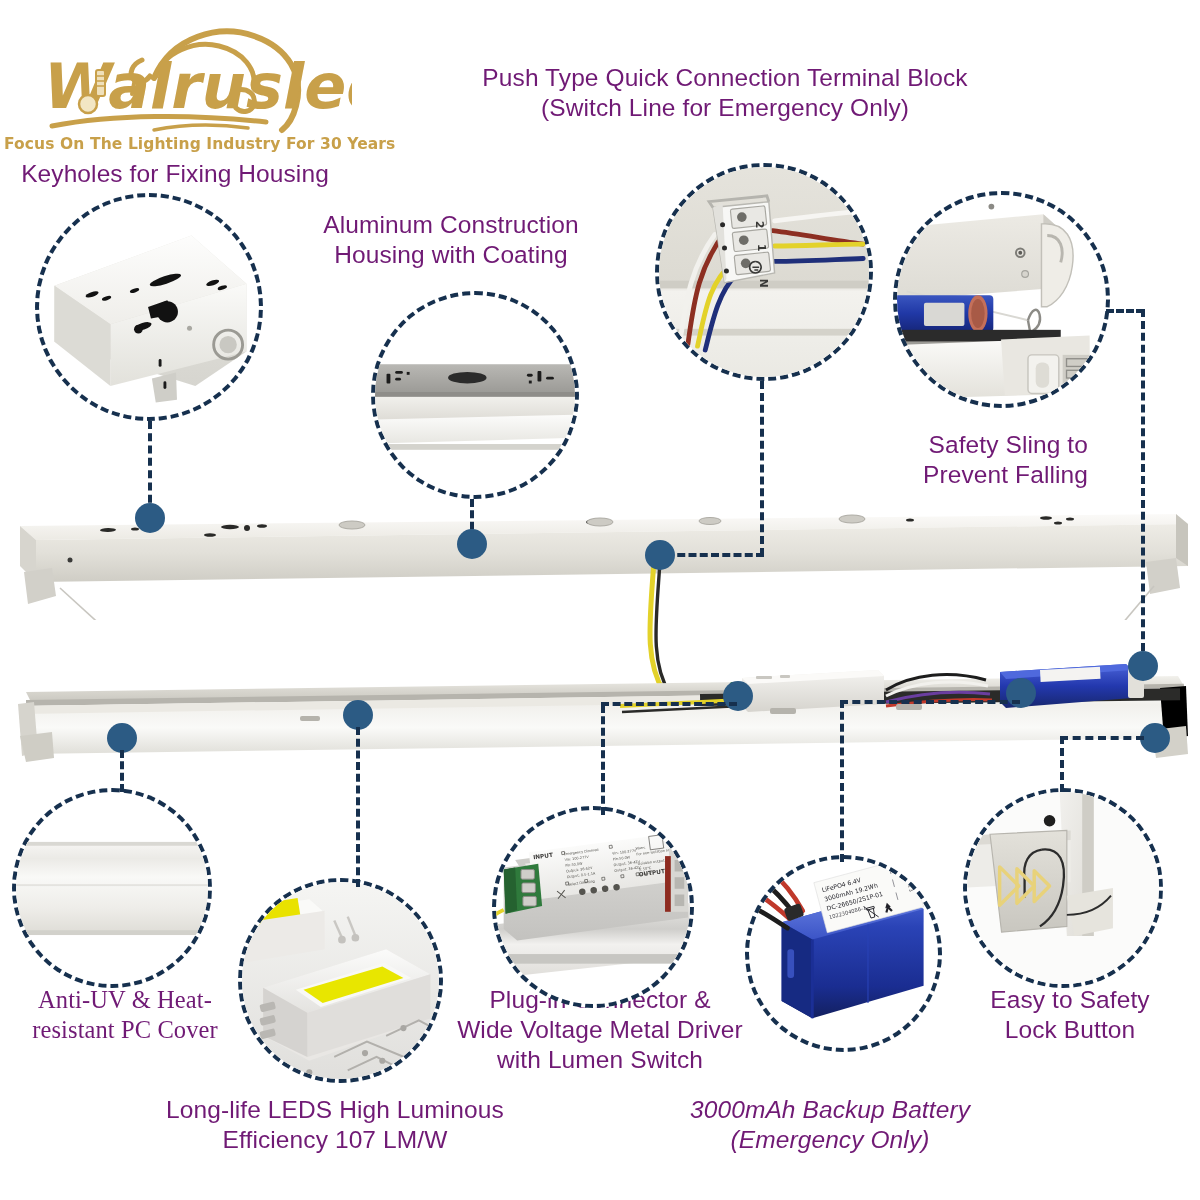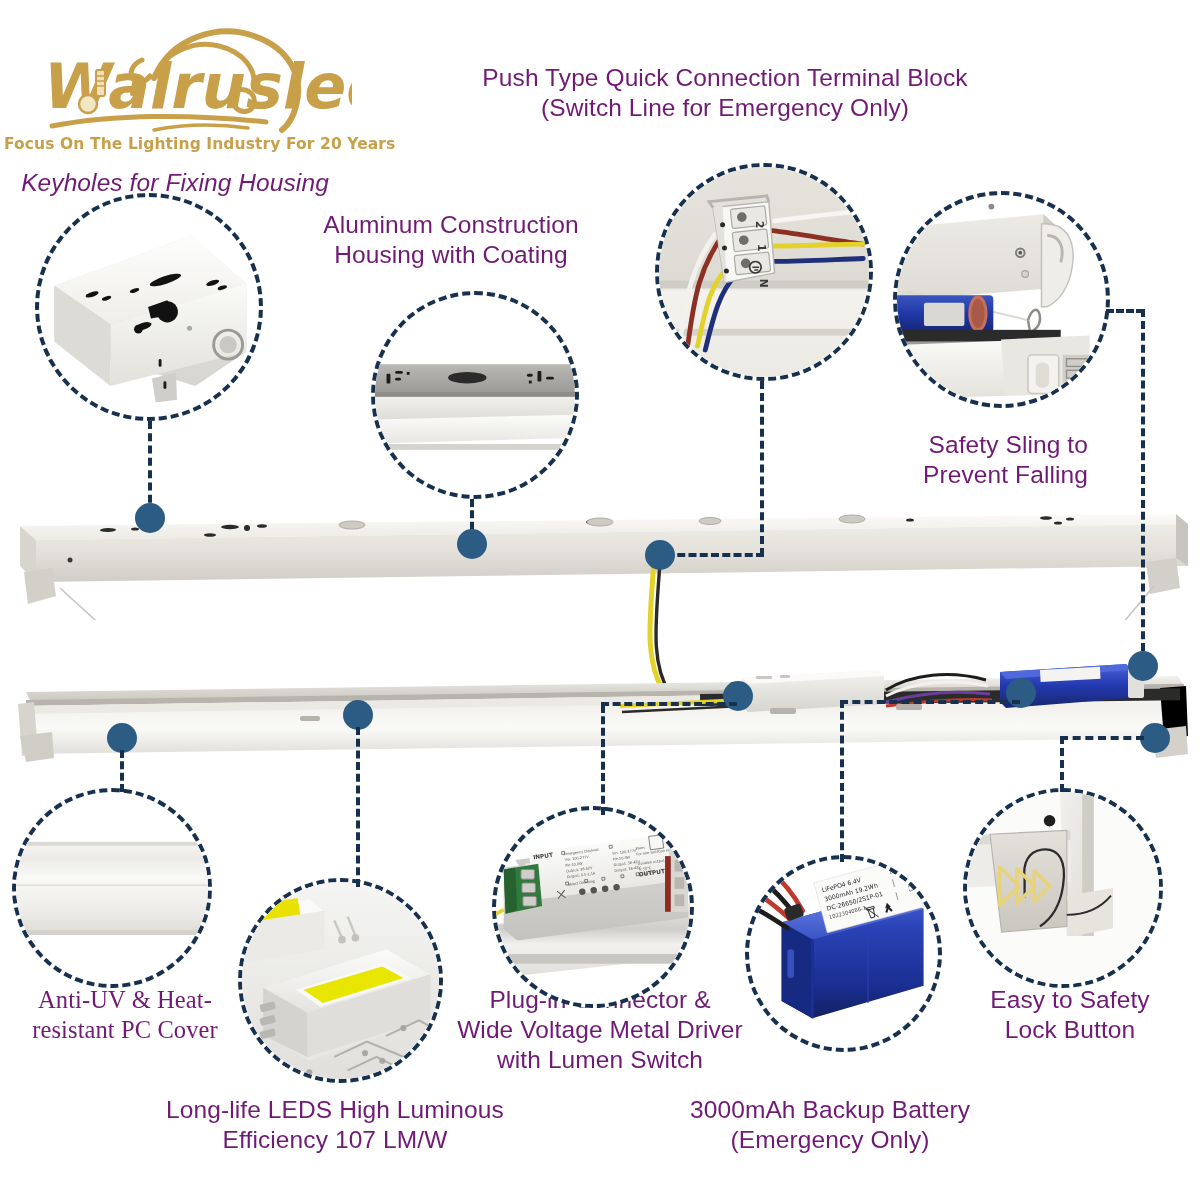--- a/index.html
+++ b/index.html
@@ -59,45 +59,45 @@
 
       <rect x="92" y="52" width="9" height="26" rx="2" fill="#efe0bb" stroke="#c8a04a" stroke-width="2"></rect>
       <line x1="92" y1="58" x2="101" y2="58" stroke="#c8a04a" stroke-width="1.5"></line>
       <line x1="92" y1="63" x2="101" y2="63" stroke="#c8a04a" stroke-width="1.5"></line>
       <line x1="92" y1="68" x2="101" y2="68" stroke="#c8a04a" stroke-width="1.5"></line>
       <circle cx="84" cy="86" r="9" fill="#f2e6c4" stroke="#c8a04a" stroke-width="2.5"></circle>
 
       <path d="M48 108 C110 96, 190 96, 262 104" fill="none" stroke="#c8a04a" stroke-width="5" stroke-linecap="round"></path>
       <path d="M150 112 C180 106, 215 106, 244 110" fill="none" stroke="#c8a04a" stroke-width="3.5" stroke-linecap="round"></path>
     </svg>
-    <div class="logo-tagline">Focus On The Lighting Industry For 20 Years</div>
-  </div>
-
-  <div class="lbl" style="left:0px;top:168px;width:350px;font-style:italic;">Keyholes for Fixing Housing</div>
+    <div class="logo-tagline">Focus On The Lighting Industry For 30 Years</div>
+  </div>
+
+  <div class="lbl" style="left:0px;top:159px;width:350px;">Keyholes for Fixing Housing</div>
 
   <div class="lbl" style="left:296px;top:210px;width:310px;">Aluminum Construction
 Housing with Coating</div>
 
   <div class="lbl" style="left:455px;top:63px;width:540px;">Push Type Quick Connection Terminal Block
 (Switch Line for Emergency Only)</div>
 
   <div class="lbl" style="left:848px;top:430px;width:240px;text-align:right;">Safety Sling to
 Prevent Falling</div>
 
   <div class="lbl" style="left:0px;top:985px;width:250px;font-family:Liberation Serif, serif;">Anti-UV &amp; Heat-
 resistant PC Cover</div>
 
   <div class="lbl" style="left:120px;top:1095px;width:430px;">Long-life LEDS High Luminous
 Efficiency 107 LM/W</div>
 
   <div class="lbl" style="left:440px;top:985px;width:320px;">Plug-in Connector &amp;
 Wide Voltage Metal Driver
 with Lumen Switch</div>
 
-  <div class="lbl" style="left:660px;top:1095px;width:340px;">3000mAh Backup Battery
+  <div class="lbl" style="left:660px;top:1095px;width:340px;font-style:italic;">3000mAh Backup Battery
 (Emergency Only)</div>
 
   <div class="lbl" style="left:960px;top:985px;width:220px;">Easy to Safety
 Lock Button</div>
 
   <div class="dcirc" style="left:35px;top:193px;width:228px;height:228px;">
     <svg class="ph" viewBox="0 0 228 228">
       <defs>
         <linearGradient id="kh-top" x1="0" y1="0" x2="0" y2="1">
           <stop offset="0" stop-color="#fdfdfc"></stop>

